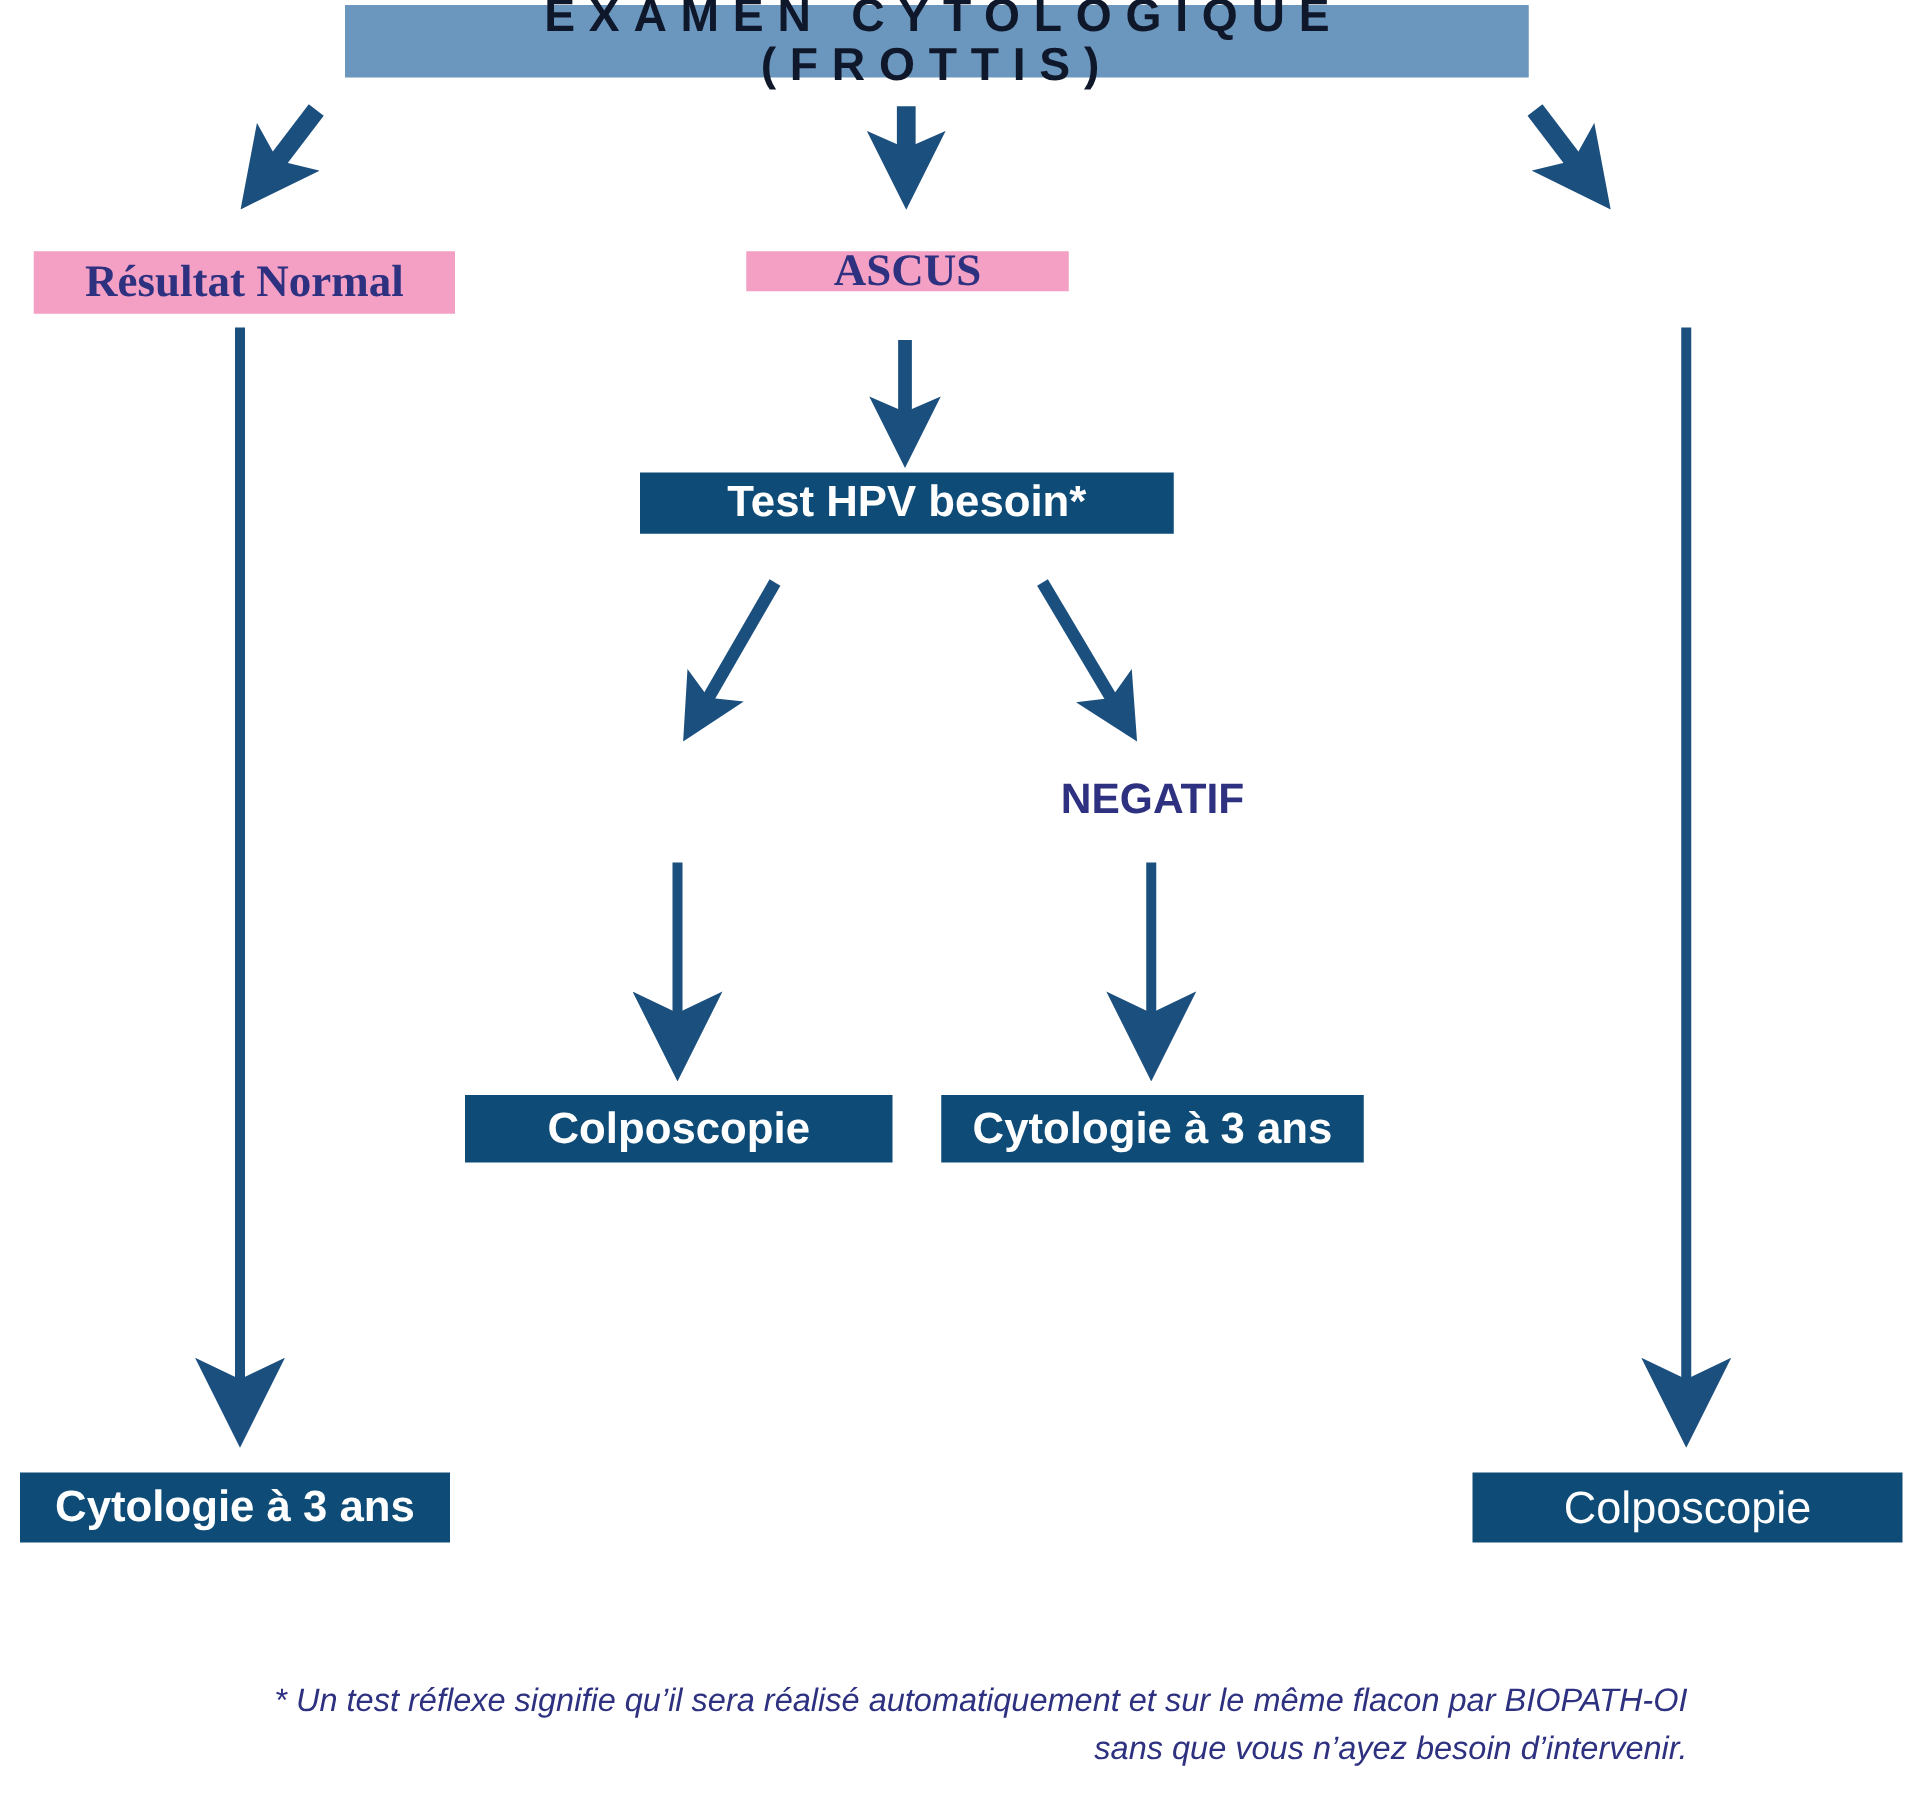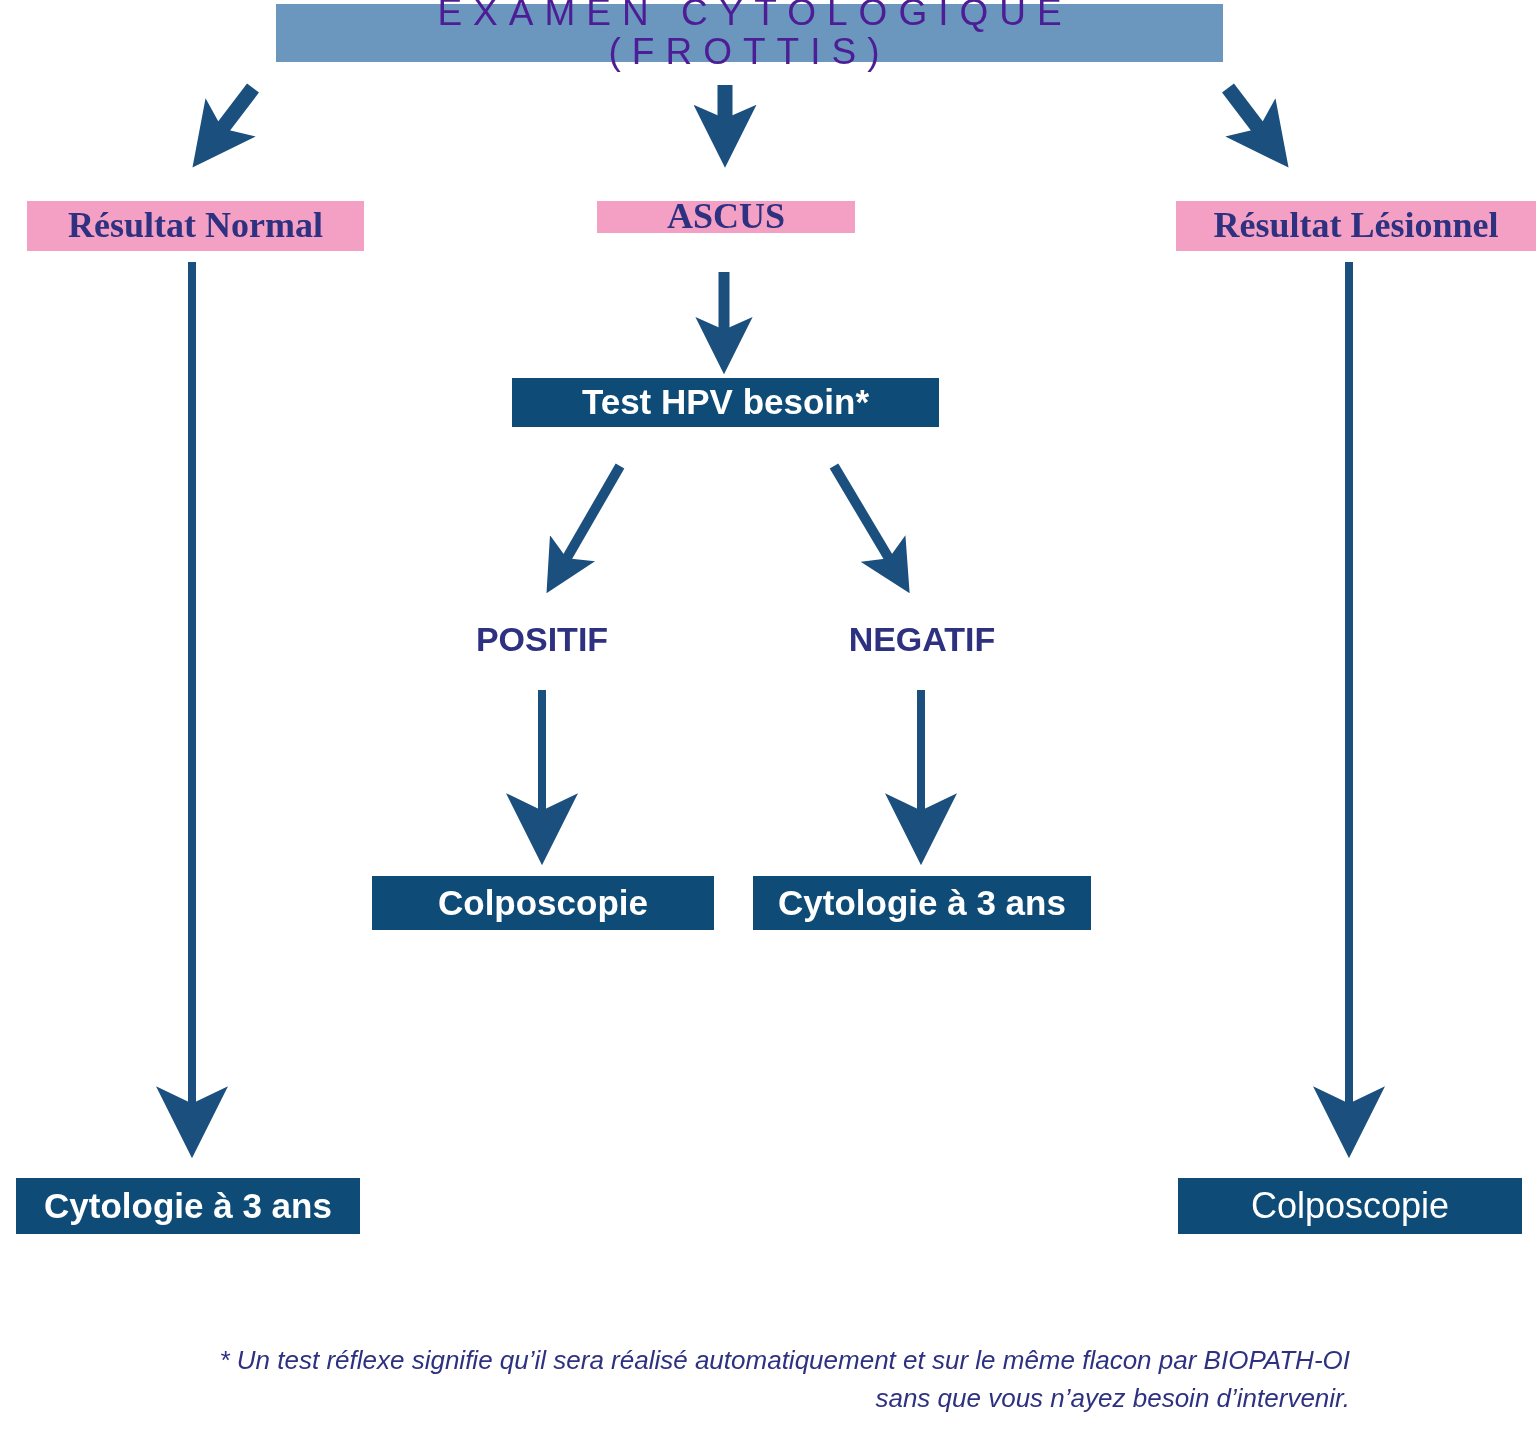--- a/index.html
+++ b/index.html
@@ -31,23 +31,23 @@
     display: flex;
     align-items: center;
     justify-content: center;
     text-align: center;
     line-height: 1.05;
   }
 
   
   .header-banner {
     background: #6b96bd;
-    color: #4c1d95;
+    color: #0f172a;
     font-size: 37px;
-    font-weight: 400;
+    font-weight: 700;
     letter-spacing: 11px;
     text-indent: 11px;
   }
 
   
   .pink-box {
     background: #f4a0c5;
     color: #2e3180;
     font-size: 36px;
     font-weight: bold;
@@ -145,25 +145,23 @@
       <line x1="1349" y1="262" x2="1349" y2="1138" stroke="#1b4f7e" stroke-width="8" marker-end="url(#ah-thin)"></line>
     </g>
   </svg>
 
   <div class="node header-banner" style="left:276px; top:4px; width:947px; height:58px;">EXAMEN CYTOLOGIQUE (FROTTIS)</div>
 
   <div class="node pink-box" style="left:27px; top:201px; width:337px; height:50px;">Résultat Normal</div>
 
   <div class="node pink-box" style="left:597px; top:201px; width:258px; height:32px;">ASCUS</div>
 
-  <div class="node pink-box" style="left:1176px; top:201px; width:360px; height:50px;">Résultat Lésionnel</div>
 
   <div class="node blue-box" style="left:512px; top:378px; width:427px; height:49px;">Test HPV besoin*</div>
 
-  <div class="node plain-label" style="left:438px; top:618px; width:208px; height:44px;">POSITIF</div>
 
   <div class="node plain-label" style="left:818px; top:618px; width:208px; height:44px;">NEGATIF</div>
 
   <div class="node blue-box" style="left:372px; top:876px; width:342px; height:54px;">Colposcopie</div>
 
   <div class="node blue-box" style="left:753px; top:876px; width:338px; height:54px;">Cytologie à 3 ans</div>
 
   <div class="node blue-box" style="left:16px; top:1178px; width:344px; height:56px;">Cytologie à 3 ans</div>
 
   <div class="node blue-box light" style="left:1178px; top:1178px; width:344px; height:56px;">Colposcopie</div>

